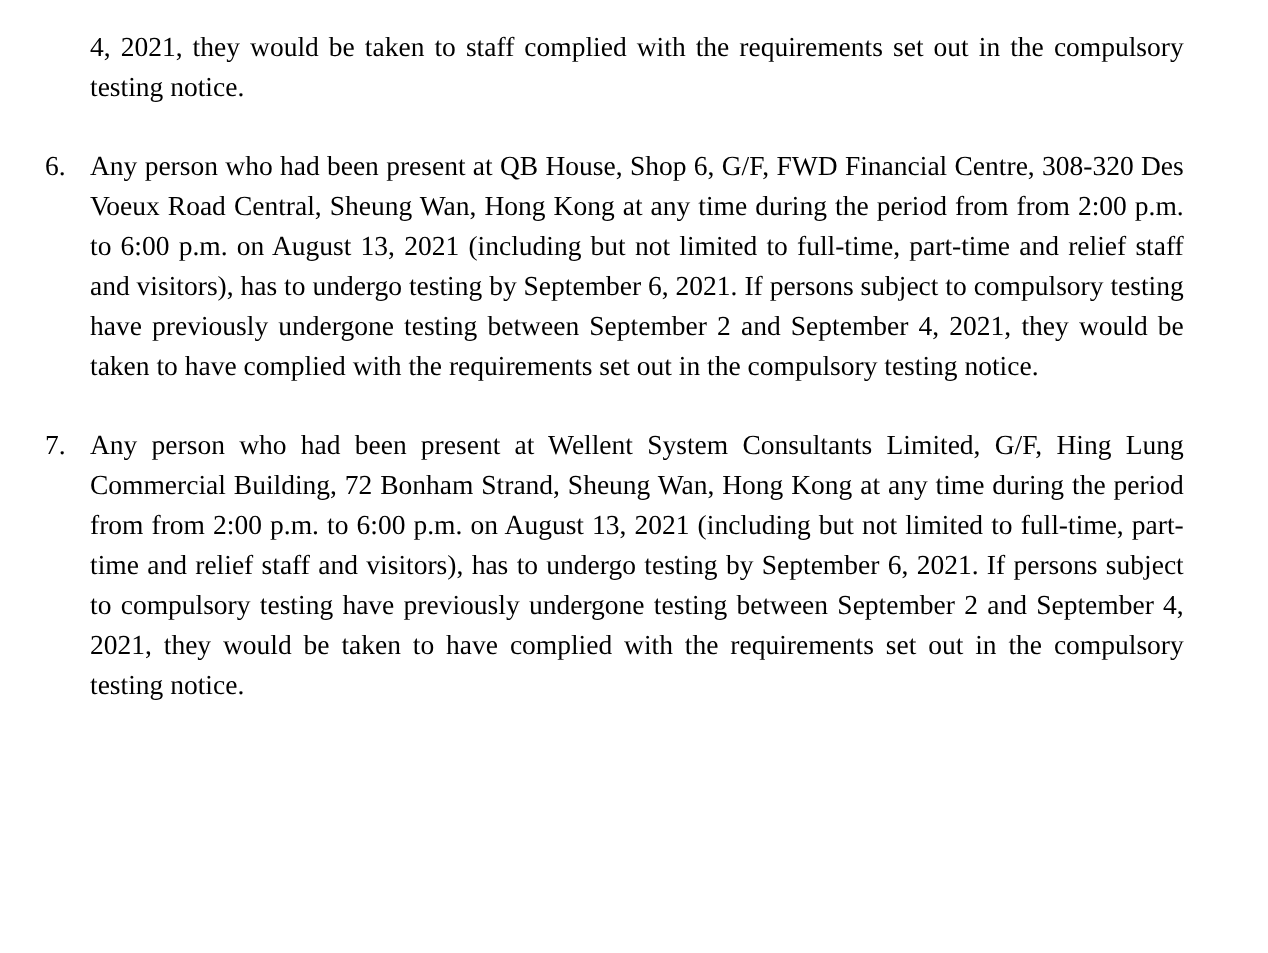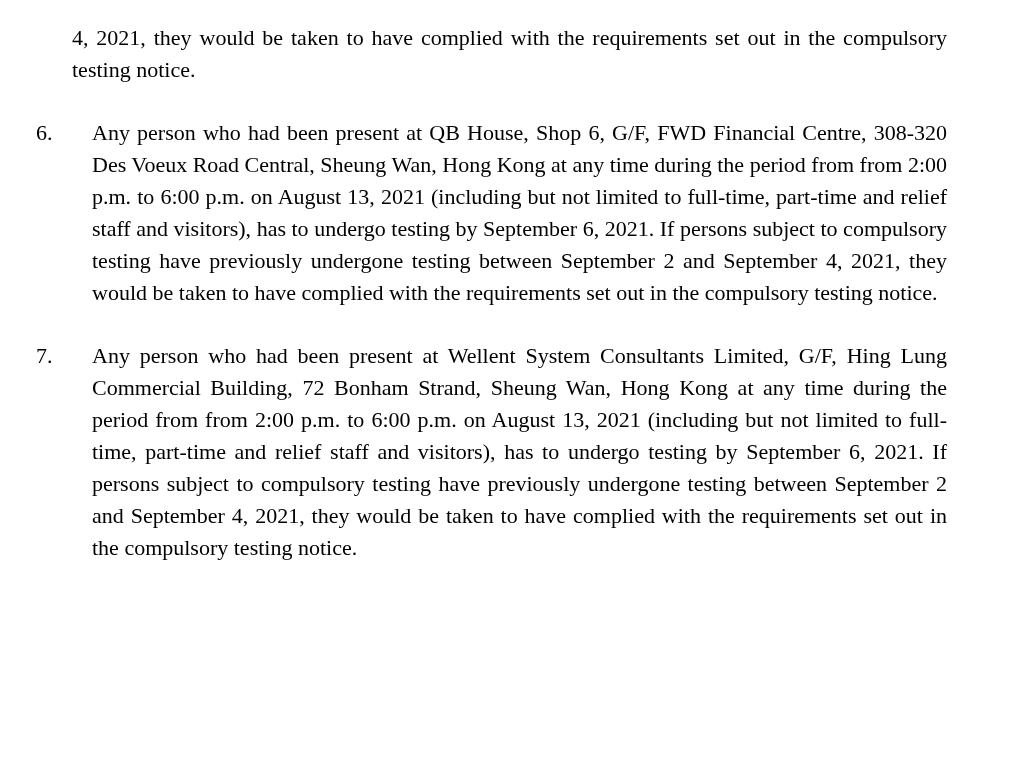--- a/index.html
+++ b/index.html
@@ -29,29 +29,28 @@
     margin: 0 0 31px 0;
   }
   .list-item .num {
     width: 36px;
     flex-shrink: 0;
     text-align: left;
   }
   .list-item .item-text {
     flex: 1;
     text-align: justify;
-    margin-left: 20px;
   }
 </style>
 </head>
 <body>
 
 <div class="page">
 
-  <p class="continuation">4, 2021, they would be taken to have complied with the requirements set out in the compulsory testing notice.</p>
+  <p class="continuation">4, 2021, they would be taken to staff complied with the requirements set out in the compulsory testing notice.</p>
 
   <div class="list-item">
     <span class="num">6.</span>
     <span class="item-text">Any person who had been present at QB House, Shop 6, G/F, FWD Financial Centre, 308-320 Des Voeux Road Central, Sheung Wan, Hong Kong at any time during the period from from 2:00 p.m. to 6:00 p.m. on August 13, 2021 (including but not limited to full-time, part-time and relief staff and visitors), has to undergo testing by September 6, 2021. If persons subject to compulsory testing have previously undergone testing between September 2 and September 4, 2021, they would be taken to have complied with the requirements set out in the compulsory testing notice.</span>
   </div>
 
   <div class="list-item">
     <span class="num">7.</span>
     <span class="item-text">Any person who had been present at Wellent System Consultants Limited, G/F, Hing Lung Commercial Building, 72 Bonham Strand, Sheung Wan, Hong Kong at any time during the period from from 2:00 p.m. to 6:00 p.m. on August 13, 2021 (including but not limited to full-time, part-time and relief staff and visitors), has to undergo testing by September 6, 2021. If persons subject to compulsory testing have previously undergone testing between September 2 and September 4, 2021, they would be taken to have complied with the requirements set out in the compulsory testing notice.</span>
   </div>

